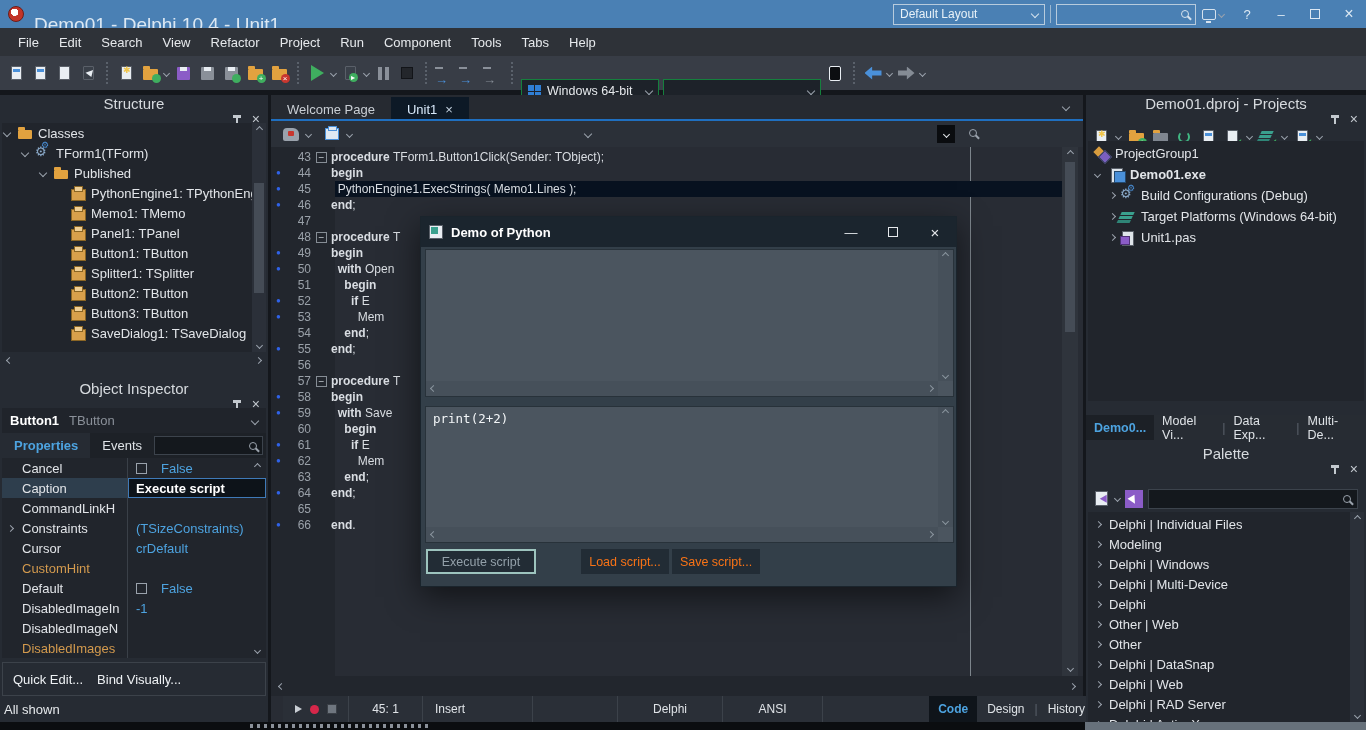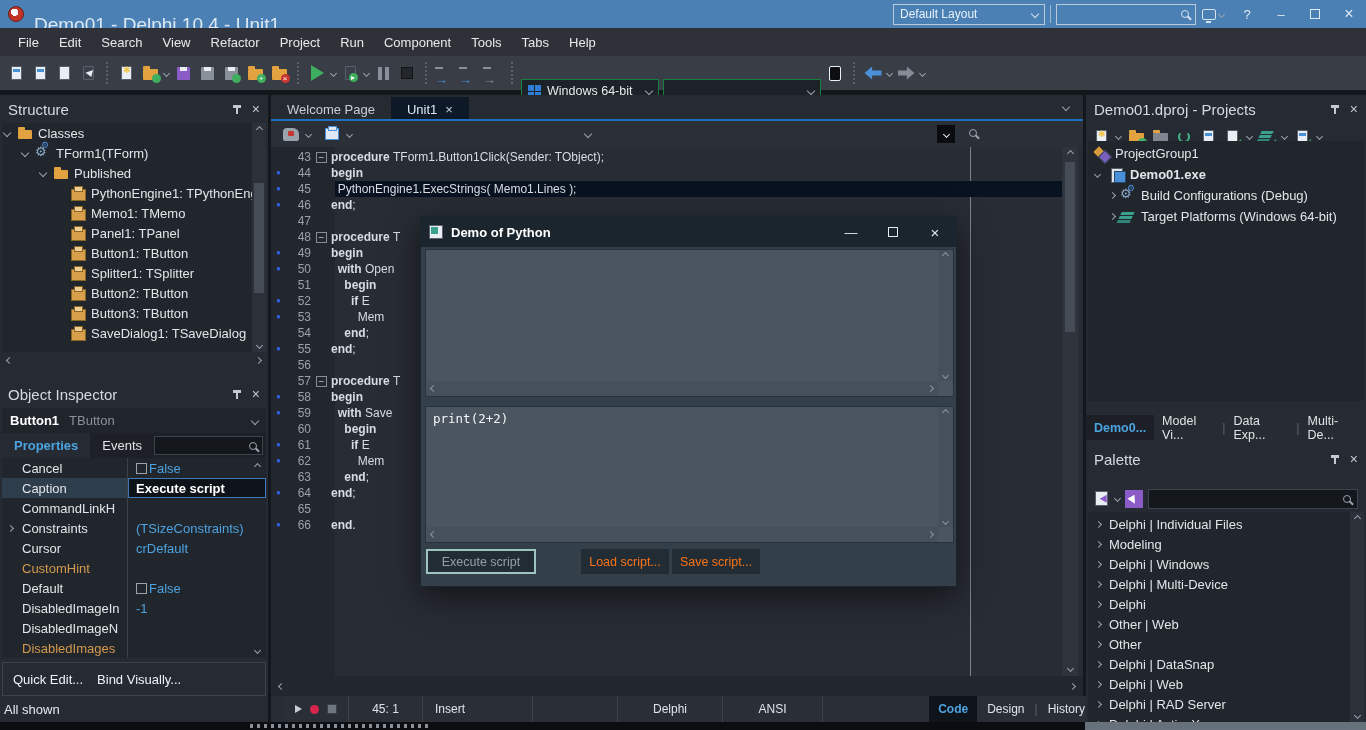--- a/index.html
+++ b/index.html
@@ -63,21 +63,21 @@
   .combo{height:24px;background:#1d2229;border:1px solid #15803d;display:flex;align-items:center;padding:0 6px;gap:6px;color:#e6e9ec;font-size:12.5px;margin-top:36px;}
   .combo .chev{margin-left:auto;}
   .win-logo{width:13px;height:13px;display:grid;grid-template-columns:1fr 1fr;grid-template-rows:1fr 1fr;gap:1px;}
   .win-logo span{background:#2f7fd6;}
   .i-device{width:12px;height:15px;background:#0c0e11;border:1px solid #e9eef3;border-radius:2px;position:relative;}
   .arr-left{width:17px;height:13px;background:#4a90d9;clip-path:polygon(0 50%,45% 0,45% 30%,100% 30%,100% 70%,45% 70%,45% 100%);}
   .arr-right{width:17px;height:13px;background:#858c95;clip-path:polygon(100% 50%,55% 0,55% 30%,0 30%,0 70%,55% 70%,55% 100%);}
 
   
   .leftcol{position:absolute;left:0;top:95px;width:268px;height:627px;background:#262b33;}
-  .phdr{height:28px;display:flex;align-items:center;padding:0 8px;color:#d6dade;font-size:15px;}
+  .phdr{height:28px;display:flex;align-items:center;padding:0 8px;color:#d6dade;font-size:15px;flex-direction:column;}
   .phdr .tools{margin-left:auto;display:flex;align-items:center;gap:10px;}
   .tree{position:absolute;left:2px;top:28px;width:264px;height:229px;background:#21252c;overflow:hidden;}
   .trow{height:20px;display:flex;align-items:center;gap:5px;white-space:nowrap;}
   .trow .tchev{width:10px;display:flex;justify-content:center;}
   .ticon{display:inline-block;width:16px;height:16px;position:relative;flex:0 0 16px;}
   .ticon[data-name="folder-icon"]::before{content:"";position:absolute;left:1px;top:5px;width:14px;height:9px;background:#e2a23f;border-radius:1px;}
   .ticon[data-name="folder-icon"]::after{content:"";position:absolute;left:1px;top:2px;width:7px;height:3px;background:#e2a23f;border-radius:1px 1px 0 0;}
   .ticon[data-name="gears-icon"]::before{content:"⚙";position:absolute;left:0;top:-1px;color:#8aa9c8;font-size:13px;}
   .ticon[data-name="gears-icon"]::after{content:"⚙";position:absolute;left:6px;top:-5px;color:#4a90d9;font-size:9px;}
   .ticon[data-name="package-icon"]::before{content:"";position:absolute;left:1px;top:4px;width:13px;height:10px;background:#d9a04b;border:1px solid #8a6524;}
@@ -95,21 +95,21 @@
   .oi-tabs{position:absolute;left:2px;top:53px;width:264px;height:25px;display:flex;align-items:center;background:#1d2127;}
   .oi-tab{padding:0 12px;height:100%;display:flex;align-items:center;color:#dfe3e7;}
   .oi-tab.active{color:#4da3e0;font-weight:bold;background:#262b33;}
   .oi-search{margin-left:auto;width:110px;height:19px;background:#14181d;border:1px solid #3c434c;display:flex;align-items:center;justify-content:flex-end;padding:0 5px;margin-right:3px;}
   .oi-grid{position:absolute;left:2px;top:78px;width:264px;height:200px;background:#21252c;overflow:hidden;}
   .prow{height:20px;display:flex;align-items:stretch;}
   .pname{width:126px;border-right:1px solid #3a4048;display:flex;align-items:center;padding-left:20px;color:#e2e5e9;position:relative;white-space:nowrap;overflow:hidden;}
   .pname.orange{color:#d39a4e;}
   .pname .pexp{position:absolute;left:6px;}
   .prow.sel .pname{background:#2e3e4d;}
-  .pval{flex:1;display:flex;align-items:center;padding-left:8px;color:#4da3e0;gap:2px;white-space:nowrap;overflow:hidden;}
+  .pval{flex:1;display:flex;align-items:center;padding-left:8px;color:#4da3e0;gap:14px;white-space:nowrap;overflow:hidden;}
   .pcb{width:11px;height:11px;border:1.4px solid #9aa2ac;background:transparent;flex:0 0 11px;}
   .prow.sel .pval{padding:0;}
   .pval .editbox{flex:1;height:100%;display:flex;align-items:center;border:1px solid #3f7ab8;background:#0d1319;color:#fff;font-weight:bold;padding-left:7px;}
   .oi-arrow{position:absolute;right:3px;width:12px;height:12px;display:flex;align-items:center;justify-content:center;}
   .quickbox{position:absolute;left:2px;top:282px;width:264px;height:34px;background:#262b33;border:1px solid #3c424a;display:flex;align-items:center;gap:14px;padding:0 10px;color:#eef1f4;}
   .allshown{position:absolute;left:4px;top:322px;color:#e6e9ec;}
 
   
   .center{position:absolute;left:271px;top:95px;width:812px;height:627px;background:#282c34;}
   .etabs{position:absolute;left:0;top:0;width:812px;height:26px;background:#262a31;display:flex;align-items:flex-end;}
@@ -803,20 +803,25 @@
       <div class="ptrow" style="padding-left:22px" data-name="tree-item">
           <span class="chev r sm" data-name="expand-icon"></span>
           <span class="pticon2" data-name="build-config-icon"></span>
           <span data-name="tree-item-label">Build Configurations (Debug)</span>
         </div>
       <div class="ptrow" style="padding-left:22px" data-name="tree-item">
           <span class="chev r sm" data-name="expand-icon"></span>
           <span class="pticon2" data-name="platforms-icon"></span>
           <span data-name="tree-item-label">Target Platforms (Windows 64-bit)</span>
         </div>
+      <div class="ptrow" style="padding-left:22px" data-name="tree-item">
+          <span class="chev r sm" data-name="expand-icon"></span>
+          <span class="pticon2" data-name="unit-file-icon"></span>
+          <span data-name="tree-item-label">Unit1.pas</span>
+        </div>
     </div>
     <div class="rtabs" data-name="right-dock-tabs">
       <span class="rtab active" data-name="tab-projects">Demo0...</span>
       <span class="rtab" data-name="tab-model-view">Model Vi...</span>
       <span class="rtabsep" data-name="divider">|</span>
       <span class="rtab" data-name="tab-data-explorer">Data Exp...</span>
       <span class="rtabsep" data-name="divider">|</span>
       <span class="rtab" data-name="tab-multi-device">Multi-De...</span>
     </div>
 

